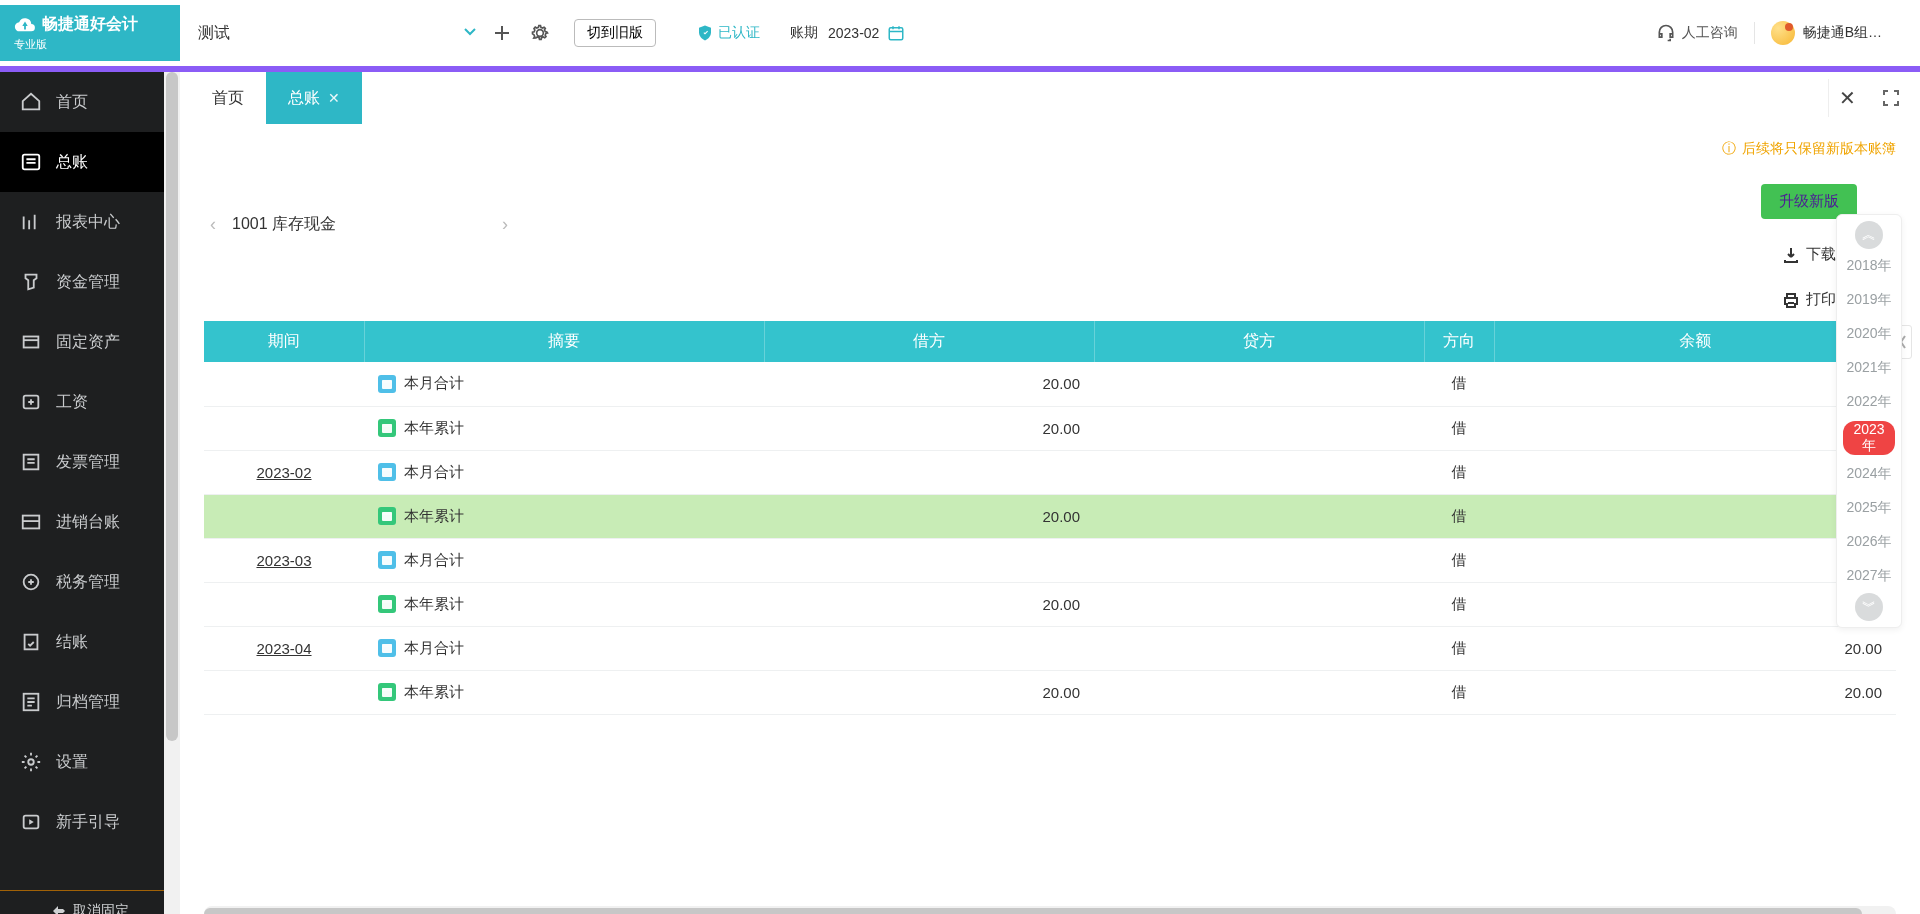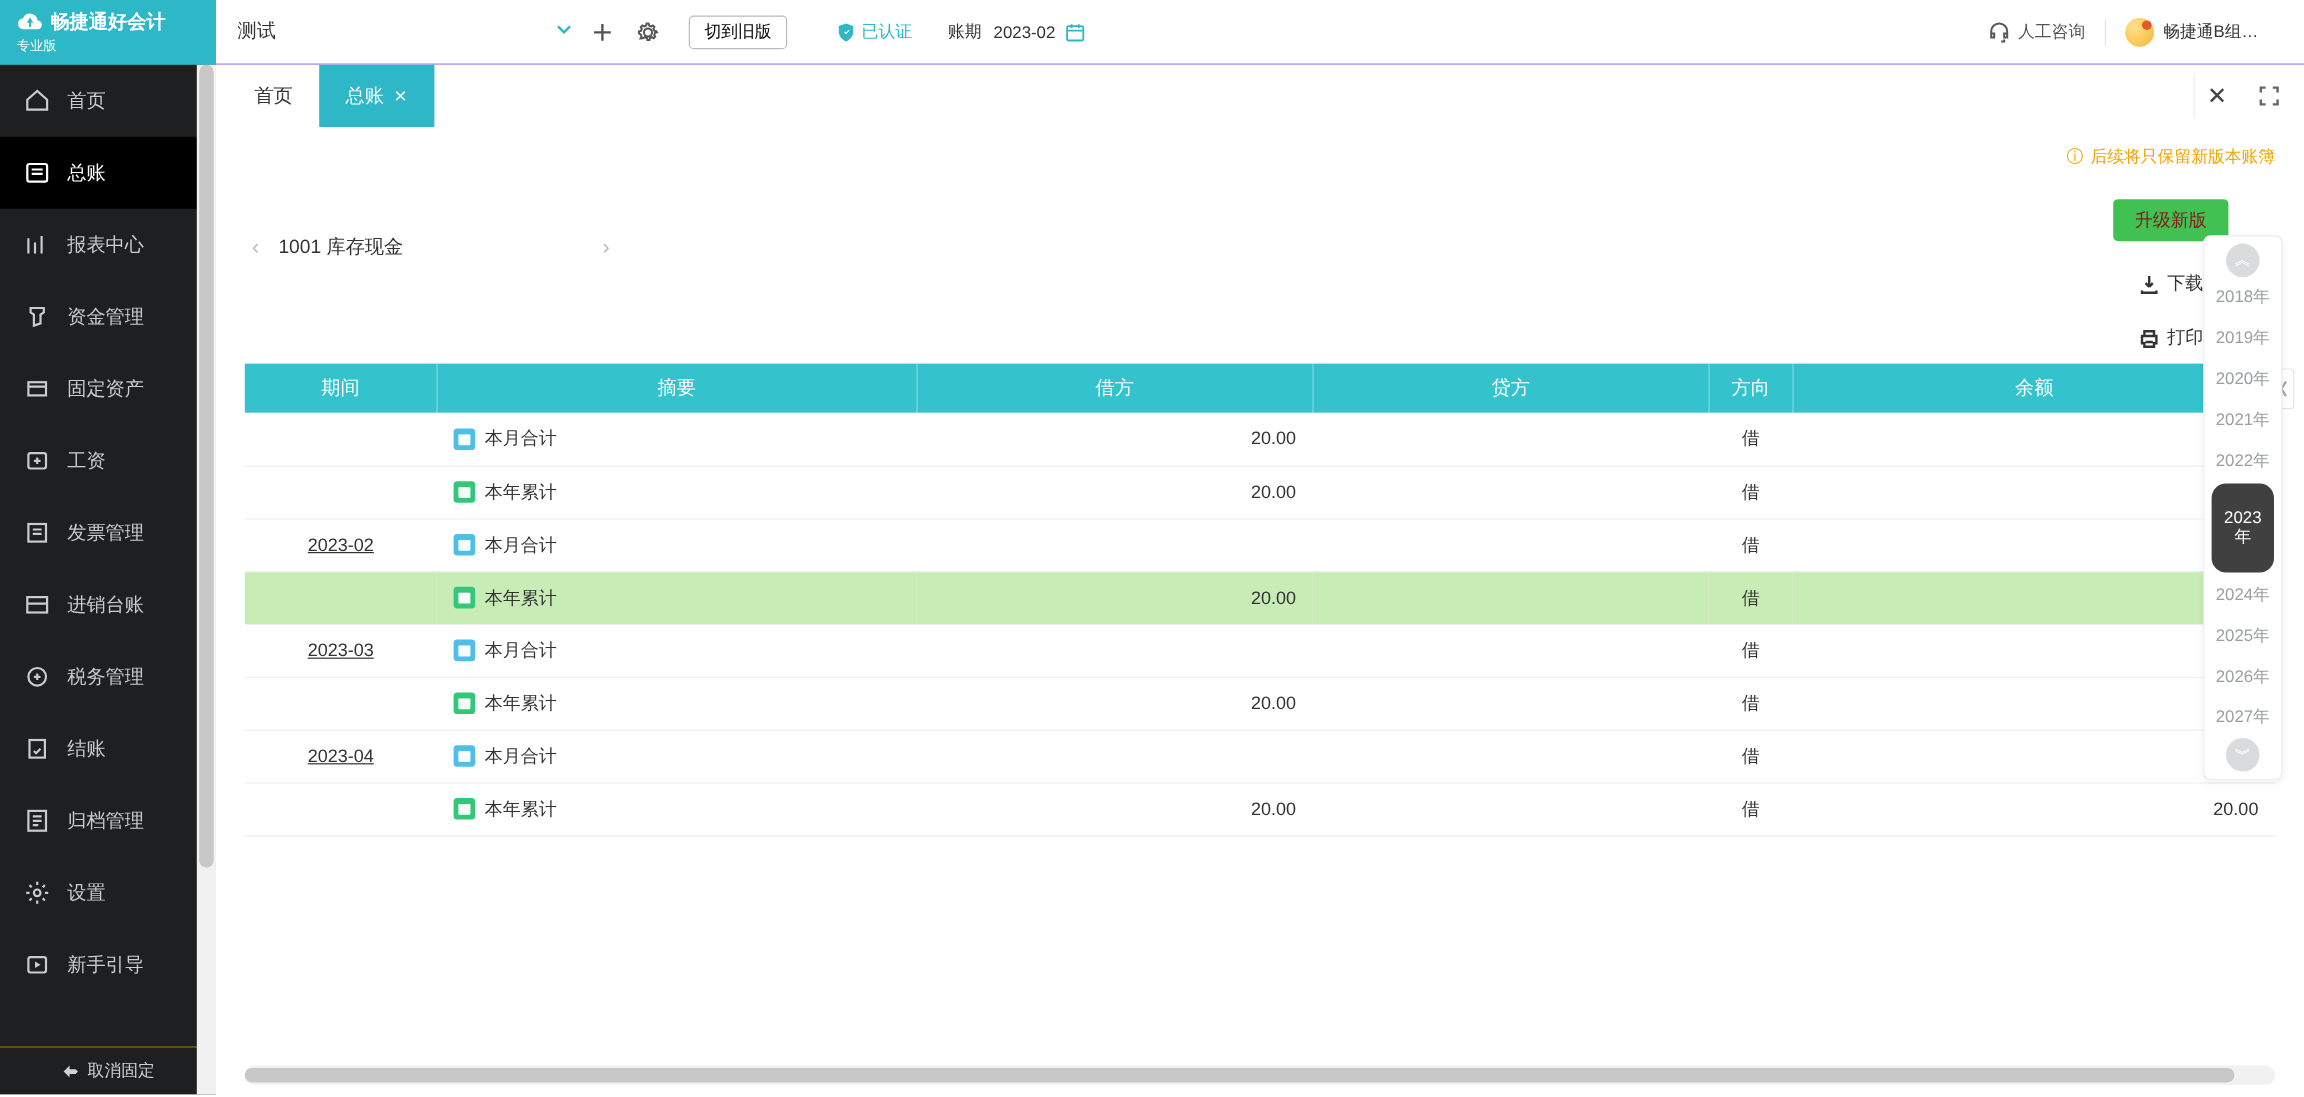--- a/index.html
+++ b/index.html
@@ -7,24 +7,24 @@
     font-family: "Microsoft YaHei", "PingFang SC", sans-serif;
     font-size: 14px;
     color: #333;
     background: #fff;
     width: 1920px;
     height: 914px;
     overflow: hidden;
   }
   
   .topbar {
-    height: 54px;
+    height: 72px;
     display: flex;
     align-items: center;
-    border-bottom: 1px solid #8b5cf6;
+    border-bottom: 6px solid #8b5cf6;
     background: #fff;
   }
   .logo-block {
     width: 180px;
     height: 56px;
     background: #2eb7c6;
     color: #fff;
     display: flex;
     flex-direction: column;
     justify-content: center;
@@ -96,21 +96,21 @@
   .content-head {
     display:flex; align-items:center; padding:16px 24px 12px 24px;
   }
   .pager { display:flex; align-items:center; gap:10px; color:#333; }
   .chev { color:#bbb; cursor:pointer; font-size:18px; padding:0 6px; }
   .acct-title { font-size:16px; }
   .head-right { margin-left:auto; display:flex; align-items:center; gap:26px;flex-direction:column; }
   .notice { color:#f0a400; display:flex; align-items:center; font-size:14px; }
   .notice::before { content:"ⓘ"; margin-right:6px; }
   .btn-primary {
-    background:#42c153; color:#7f1d1d; border:none; border-radius:4px; padding:8px 18px; font-size:15px; cursor:pointer;
+    background:#42c153; color:#4c1d95; border:none; border-radius:4px; padding:8px 18px; font-size:15px; cursor:pointer;
   }
   .action { display:flex; align-items:center; gap:6px; color:#333; cursor:pointer; font-size:15px; }
 
   
   .table-wrap { padding:0 24px 10px 24px; flex:1; position:relative; }
   table.ledger { width:100%; border-collapse:collapse; table-layout:fixed; }
   table.ledger th {
     background:#34c3cd; color:#fff; font-weight:normal; font-size:16px;
     padding:10px 8px; text-align:center; border-right:1px solid rgba(255,255,255,.25);
   }
@@ -141,21 +141,21 @@
 
   
   .year-rail {
     position:absolute; right:18px; top:142px; width:66px;
     background:#fff; border:1px solid #eee; border-radius:6px;
     display:flex; flex-direction:column; align-items:center; padding:6px 0;
     box-shadow:0 2px 6px rgba(0,0,0,.06);
   }
   .rail-btn { width:28px; height:28px; border-radius:50%; background:#d9dbdc; color:#fff; display:flex; align-items:center; justify-content:center; cursor:pointer; font-size:14px; }
   .year { padding:8px 0; width:100%; text-align:center; color:#9aa0a3; font-size:14px; cursor:pointer; }
-  .year.active { background:#404040; color:#fff; border-radius:12px; margin:2px 6px; width:auto; padding:20px 8px; }
+  .year.active { background:#ef4444; color:#fff; border-radius:12px; margin:2px 6px; width:auto; padding:0 8px; }
 
   
   .hscroll { height:16px; margin:4px 24px 8px 24px; background:#f1f1f1; border-radius:8px; position:relative; }
   .hscroll .hthumb { position:absolute; left:0; top:2px; bottom:2px; width:98%; background:#c7c7c7; border-radius:8px; }
 </style>
 </head>
 <body>
 
 <div class="topbar">
   <div class="logo-block">

